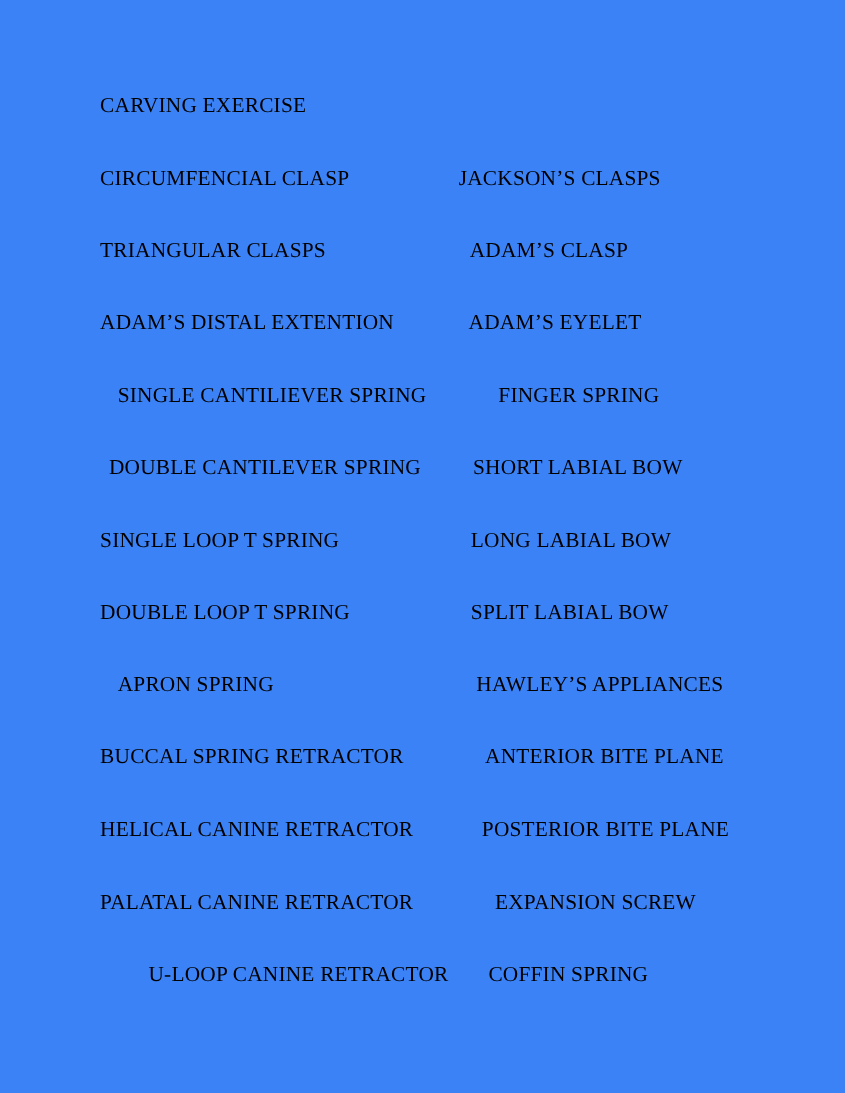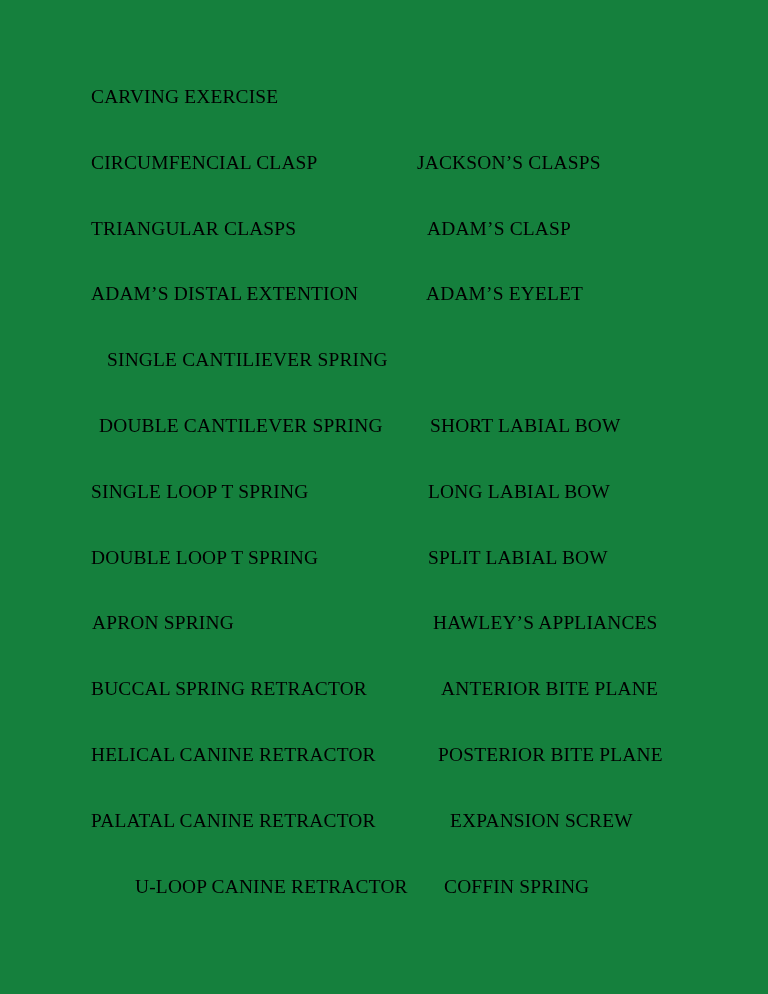--- a/index.html
+++ b/index.html
@@ -9,21 +9,21 @@
     background: #ffffff;
   }
   body {
     font-family: "Liberation Serif", "DejaVu Serif", serif;
     color: #000000;
   }
   .page {
     position: relative;
     width: 768px;
     height: 994px;
-    background: #15803d;
+    background: #3b82f6;
     overflow: hidden;
     box-sizing: border-box;
   }
   .doc-body {
     position: absolute;
     left: 0;
     top: 0;
     width: 768px;
   }
   .entry-row {
@@ -62,35 +62,36 @@
       <div class="entry-row" style="position: absolute; left: 0px; top: 216.6px;">
         <div class="cell cell-left" style="left: 91px;">TRIANGULAR CLASPS</div>
         <div class="cell cell-right" style="left: 427px;">ADAM’S CLASP</div>
       </div>
       <div class="entry-row" style="position: absolute; left: 0px; top: 282.4px;">
         <div class="cell cell-left" style="left: 91px;">ADAM’S DISTAL EXTENTION</div>
         <div class="cell cell-right" style="left: 426px;">ADAM’S EYELET</div>
       </div>
       <div class="entry-row" style="position: absolute; left: 0px; top: 348.2px; margin-left: 16px;">
         <div class="cell cell-left" style="left: 91px;">SINGLE CANTILIEVER SPRING</div>
+        <div class="cell cell-right" style="left: 437px;">FINGER SPRING</div>
       </div>
       <div class="entry-row" style="position: absolute; left: 0px; top: 414px;">
         <div class="cell cell-left" style="left: 99px;">DOUBLE CANTILEVER SPRING</div>
         <div class="cell cell-right" style="left: 430px;">SHORT LABIAL BOW</div>
       </div>
       <div class="entry-row" style="position: absolute; left: 0px; top: 479.8px;">
         <div class="cell cell-left" style="left: 91px;">SINGLE LOOP T SPRING</div>
         <div class="cell cell-right" style="left: 428px;">LONG LABIAL BOW</div>
       </div>
       <div class="entry-row" style="position: absolute; left: 0px; top: 545.6px;">
         <div class="cell cell-left" style="left: 91px;">DOUBLE LOOP T SPRING</div>
         <div class="cell cell-right" style="left: 428px;">SPLIT LABIAL BOW</div>
       </div>
       <div class="entry-row" style="position: absolute; left: 0px; top: 611.4px;">
-        <div class="cell cell-left" style="left: 92px;">APRON SPRING</div>
+        <div class="cell cell-left" style="left: 107px;">APRON SPRING</div>
         <div class="cell cell-right" style="left: 433px;">HAWLEY’S APPLIANCES</div>
       </div>
       <div class="entry-row" style="position: absolute; left: 0px; top: 677.2px;">
         <div class="cell cell-left" style="left: 91px;">BUCCAL SPRING RETRACTOR</div>
         <div class="cell cell-right" style="left: 441px;">ANTERIOR BITE PLANE</div>
       </div>
       <div class="entry-row" style="position: absolute; left: 0px; top: 743px;">
         <div class="cell cell-left" style="left: 91px;">HELICAL CANINE RETRACTOR</div>
         <div class="cell cell-right" style="left: 438px;">POSTERIOR BITE PLANE</div>
       </div>

